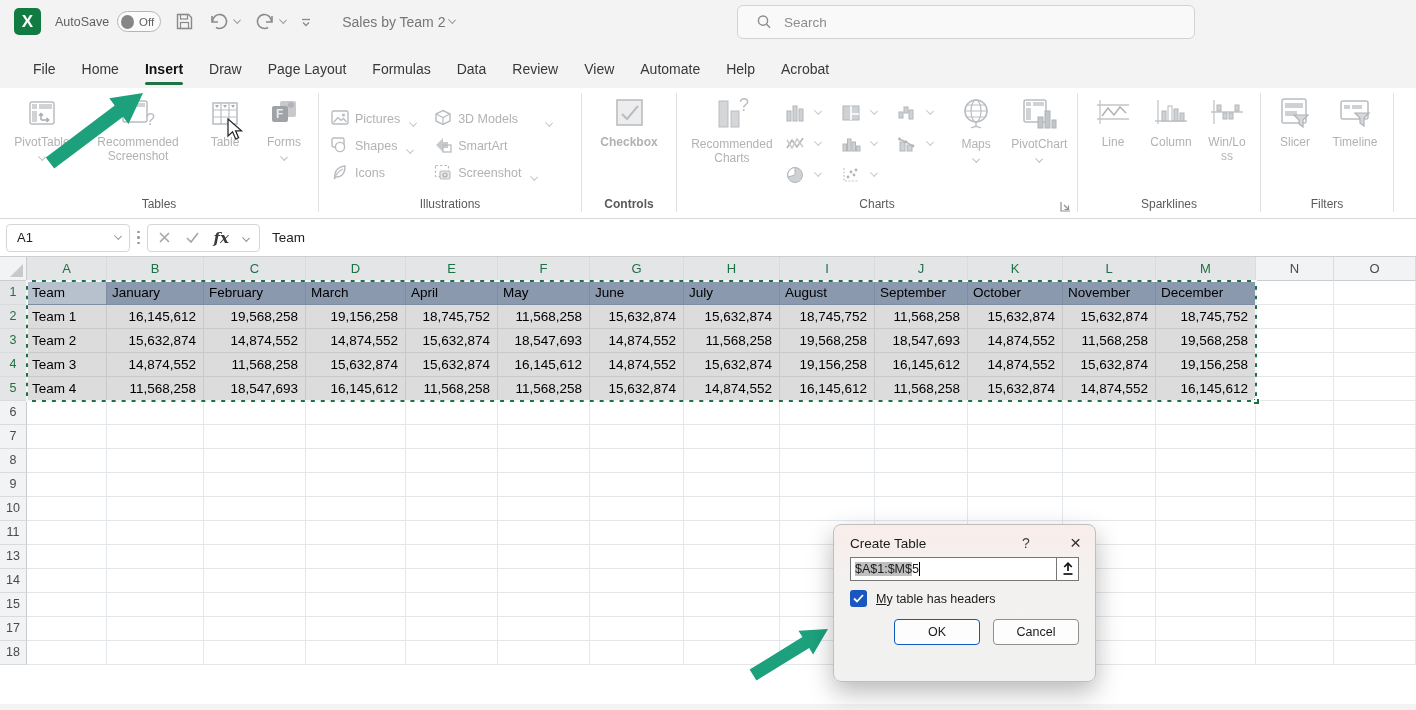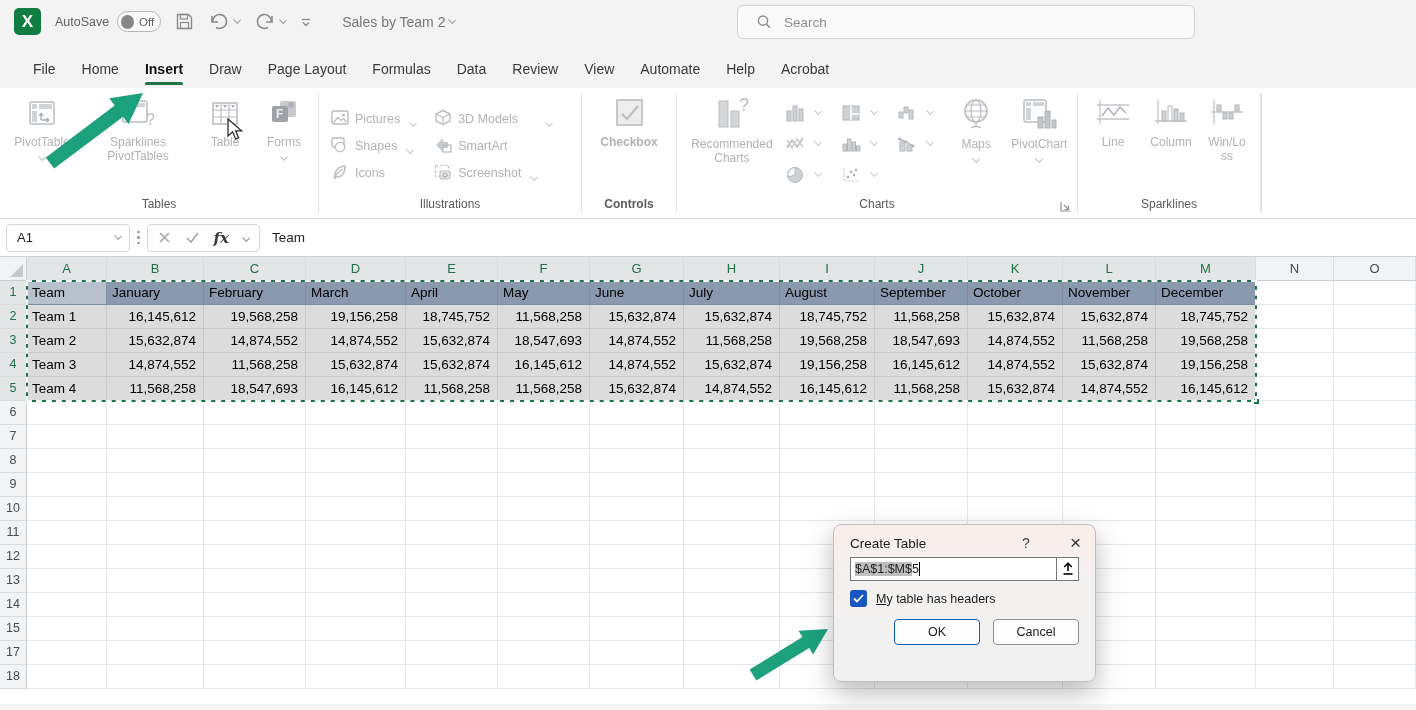--- a/index.html
+++ b/index.html
@@ -183,21 +183,21 @@
           <span class="chev"></span>
         </div>
         <div class="bigbtn" style="width:116px;">
           <svg class="icn" width="36" height="32" viewBox="0 0 36 32">
               <rect x="3" y="4" width="24" height="21" rx="2" fill="none" stroke="#b9bdc1" stroke-width="1.5"></rect>
               <rect x="5" y="6" width="5" height="4" fill="#cfd3d6"></rect>
               <rect x="12" y="6" width="13" height="4" fill="#cfd3d6"></rect>
               <rect x="5" y="12" width="5" height="11" fill="#cfd3d6"></rect>
               <text x="26" y="28" font-size="16" fill="#b9bdc1" font-family="Liberation Sans">?</text>
             </svg>
-          <span class="lbl">Sparklines PivotTables</span>
+          <span class="lbl">Recommended Screenshot</span>
         </div>
         <div class="bigbtn" style="width:58px;">
           <svg class="icn" width="32" height="32" viewBox="0 0 32 32">
               <rect x="4" y="6" width="24" height="21" fill="none" stroke="#b9bdc1" stroke-width="1.5"></rect>
               <path d="M4 13h24 M4 20h24 M12 6v21 M20 6v21" stroke="#b9bdc1" stroke-width="1.2"></path>
               <path d="M6 8 l4 0 l-2 3 z M14 8 l4 0 l-2 3 z M22 8 l4 0 l-2 3 z" fill="#a9adb1"></path>
             </svg>
           <span class="lbl">Table</span>
         </div>
         <div class="bigbtn" style="width:60px;">
@@ -428,20 +428,43 @@
               <rect x="20" y="16" width="4" height="6" fill="#cfd2d5" stroke="#b2b6ba"></rect>
               <rect x="26" y="8" width="4" height="6" fill="#cfd2d5" stroke="#b2b6ba"></rect>
             </svg>
           <span class="lbl" style="overflow-wrap:anywhere; max-width:40px;">Win/Loss</span>
         </div>
       </div>
       <div class="group-label">Sparklines</div>
     </div>
     <div class="gsep"></div>
 
+    <div class="group" style="width:132px;">
+      <div class="group-content">
+        <div class="bigbtn" style="width:56px;">
+          <svg class="icn" width="34" height="32" viewBox="0 0 34 32">
+              <rect x="4" y="2" width="24" height="24" rx="2" fill="none" stroke="#b9bdc1" stroke-width="1.5"></rect>
+              <rect x="7" y="6" width="18" height="5" fill="#cfd2d5"></rect>
+              <rect x="7" y="14" width="12" height="5" fill="#cfd2d5"></rect>
+              <path d="M16 18 L30 18 L25 23 L25 30 L21 27 L21 23 Z" fill="#d6d8da" stroke="#aeb2b6" stroke-width="1.2"></path>
+            </svg>
+          <span class="lbl">Slicer</span>
+        </div>
+        <div class="bigbtn" style="width:64px;">
+          <svg class="icn" width="34" height="32" viewBox="0 0 34 32">
+              <rect x="3" y="4" width="27" height="18" rx="2" fill="none" stroke="#b9bdc1" stroke-width="1.5"></rect>
+              <rect x="6" y="8" width="6" height="4" fill="#cfd2d5"></rect>
+              <rect x="14" y="8" width="10" height="4" fill="#cfd2d5"></rect>
+              <path d="M17 16 L31 16 L26 21 L26 29 L22 26 L22 21 Z" fill="#d6d8da" stroke="#aeb2b6" stroke-width="1.2"></path>
+            </svg>
+          <span class="lbl">Timeline</span>
+        </div>
+      </div>
+      <div class="group-label">Filters</div>
+    </div>
     <div class="gsep"></div>
   </div>
 
   <div class="fbar">
     <div class="namebox">
       <span>A1</span>
         <span class="chev"></span>
     </div>
     <div class="vdots">
         <i></i>
@@ -672,38 +695,20 @@
         <div class="c" style="width: 96px;"></div>
         <div class="c" style="width: 95px;"></div>
         <div class="c" style="width: 93px;"></div>
         <div class="c" style="width: 95px;"></div>
         <div class="c" style="width: 93px;"></div>
         <div class="c" style="width: 100px;"></div>
         <div class="c" style="width: 78px;"></div>
         <div class="c" style="width: 82px;"></div>
       </div>
       <div class="grow">
-        <div class="c rowhdr" style="width: 27px;">12</div>
-        <div class="c" style="width: 80px;"></div>
-        <div class="c" style="width: 97px;"></div>
-        <div class="c" style="width: 102px;"></div>
-        <div class="c" style="width: 100px;"></div>
-        <div class="c" style="width: 92px;"></div>
-        <div class="c" style="width: 92px;"></div>
-        <div class="c" style="width: 94px;"></div>
-        <div class="c" style="width: 96px;"></div>
-        <div class="c" style="width: 95px;"></div>
-        <div class="c" style="width: 93px;"></div>
-        <div class="c" style="width: 95px;"></div>
-        <div class="c" style="width: 93px;"></div>
-        <div class="c" style="width: 100px;"></div>
-        <div class="c" style="width: 78px;"></div>
-        <div class="c" style="width: 82px;"></div>
-      </div>
-      <div class="grow">
         <div class="c rowhdr" style="width: 27px;">13</div>
         <div class="c" style="width: 80px;"></div>
         <div class="c" style="width: 97px;"></div>
         <div class="c" style="width: 102px;"></div>
         <div class="c" style="width: 100px;"></div>
         <div class="c" style="width: 92px;"></div>
         <div class="c" style="width: 92px;"></div>
         <div class="c" style="width: 94px;"></div>
         <div class="c" style="width: 96px;"></div>
         <div class="c" style="width: 95px;"></div>

